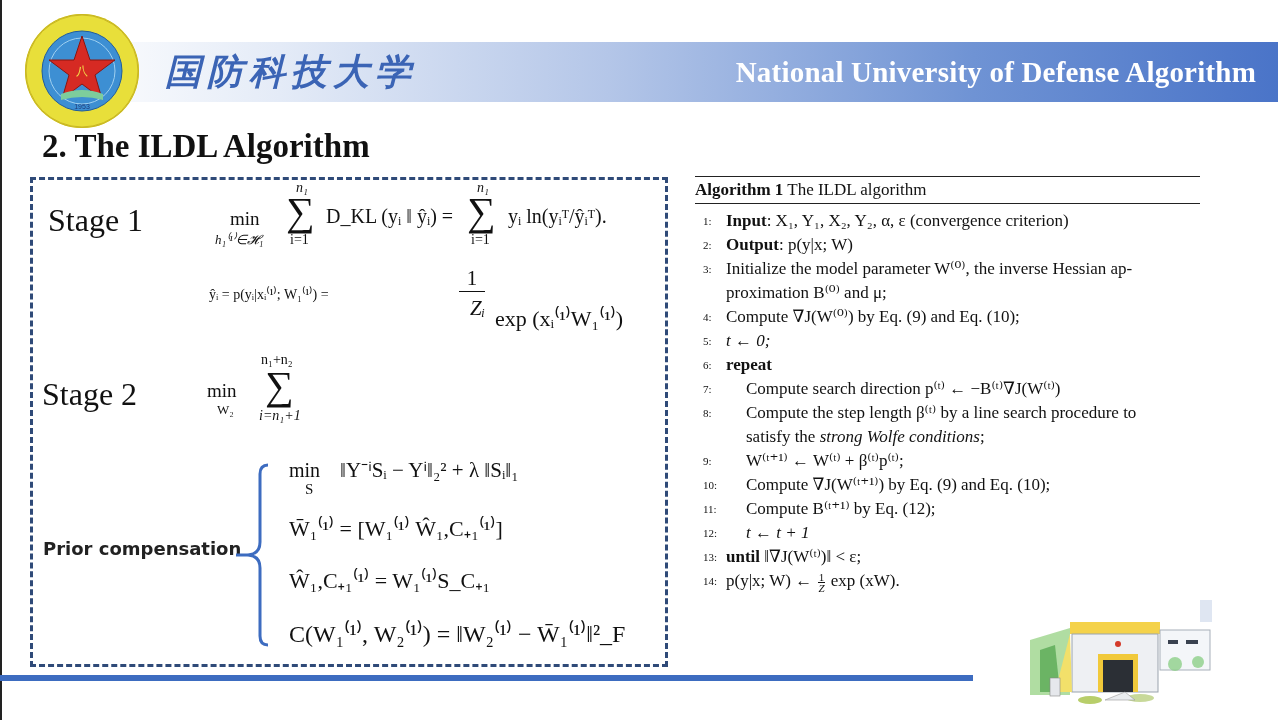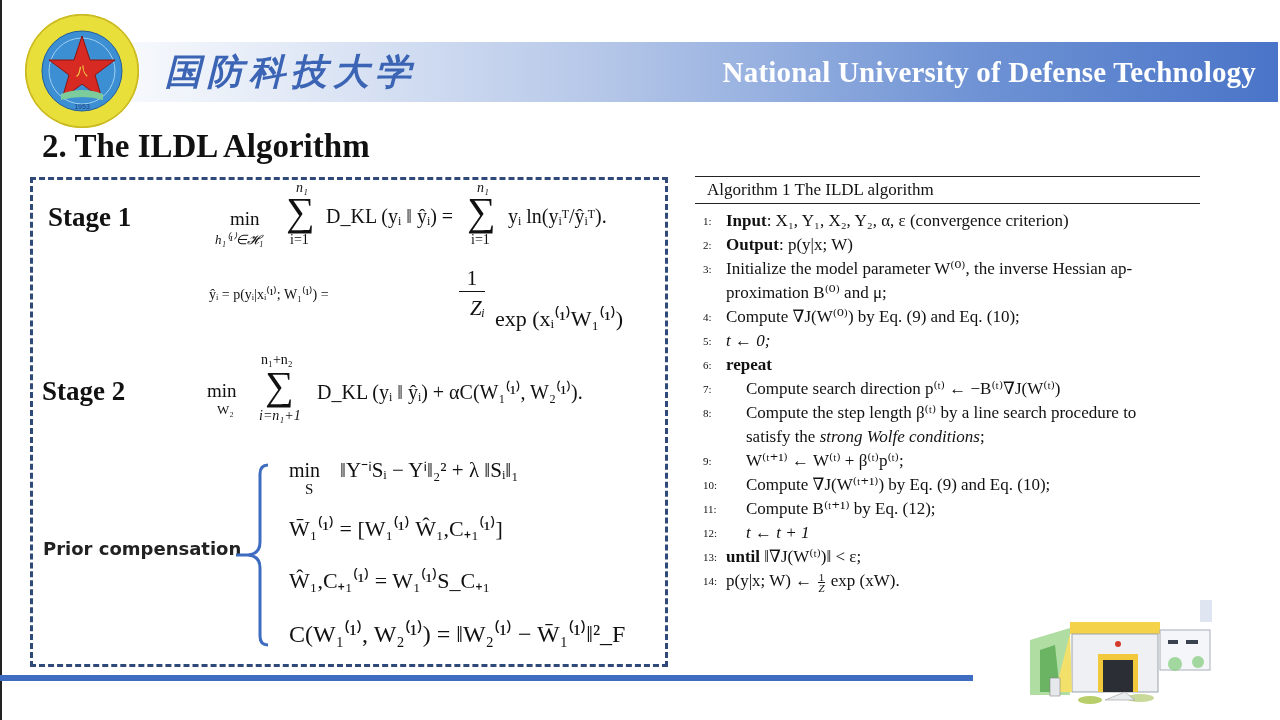--- a/index.html
+++ b/index.html
@@ -16,50 +16,50 @@
              font-family:"DejaVu Serif", serif; font-style:italic; font-weight:bold; letter-spacing:6px; }
 
   .logo { position:absolute; left:25px; top:14px; width:114px; height:114px; border-radius:50%;
           background:#e8df3a; box-shadow:0 0 0 1px #c8b820 inset; }
 
   .page-title { position:absolute; left:42px; top:128px; font-size:33px; font-weight:bold; color:#111; }
 
   
   .panel { position:absolute; left:30px; top:177px; width:632px; height:484px;
            border:3px dashed #2f4a78; }
-  .stage-label { position:absolute; font-size:27px; font-weight:bold; }
+  .stage-label { position:absolute; font-size:32px; font-weight:normal; }
   .math { position:absolute; font-size:20px; white-space:nowrap; font-family:"Liberation Serif", serif; }
   .lim { position:absolute; font-size:14px; }
   .prior-label { position:absolute; left:10px; top:358px; font-family:"DejaVu Sans", sans-serif; font-weight:bold;
                  font-size:18px; color:#222; }
   .brace { position:absolute; left:203px; top:282px; width:40px; height:186px; }
 
   
   .algo { position:absolute; left:695px; top:176px; width:505px; }
   .algo .rule-top { border-top:1.5px solid #222; }
   .algo .caption { font-size:17px; padding:3px 0 3px 0; border-bottom:1.5px solid #222; }
-  .algo .caption b { font-weight:normal;margin-left:12px; }
+  .algo .caption b { font-weight:bold; }
   .algo .lines { padding-top:5px; }
   .algo .line { position:relative; font-size:17px; line-height:24px; padding-left:31px; }
   .algo .line .num { position:absolute; left:8px; width:20px; font-size:11px; text-align:left; }
   .algo .line.indent { padding-left:51px; }
   .algo .line.cont { padding-left:31px; }
   .algo .line.indent.cont { padding-left:51px; }
 
   .blue-bar { position:absolute; left:0; top:675px; width:973px; height:6px; background:#3d6cc0; }
 
   .campus { position:absolute; left:1010px; top:600px; width:220px; height:110px; }
 </style>
 </head>
 <body>
 
 <div class="left-edge"></div>
 
 <div class="banner">
-  <div class="banner-title">National University of Defense Technology</div>
+  <div class="banner-title">National University of Defense Algorithm</div>
 </div>
 <div class="cn-name">国防科技大学</div>
 
 <div class="logo">
   <svg style="position:absolute;left:0;top:0" width="114" height="114" viewBox="0 0 114 114">
     <circle cx="57" cy="57" r="56" fill="#e8df3a" stroke="#c9b625" stroke-width="1"></circle>
     <circle cx="57" cy="57" r="40" fill="#3d8fd3" stroke="#1f5c9e" stroke-width="1"></circle>
     <circle cx="57" cy="57" r="33" fill="none" stroke="#9fd0f0" stroke-width="1"></circle>
     <polygon points="57,22 65,46 90,46 70,61 77,85 57,70 37,85 44,61 24,46 49,46" fill="#d62a23" stroke="#8a1410" stroke-width="1"></polygon>
     <path d="M36 80 Q57 72 78 80 L78 86 Q57 80 36 86 Z" fill="#7dcd9c"></path>
@@ -94,21 +94,20 @@
     <span class="lim" style="left:286px;top:16px;font-size:22px;margin-top:20px;">exp (xᵢ⁽¹⁾W₁⁽¹⁾)</span>
   </div>
 
   <div class="stage-label" style="left:9px;top:196px;">Stage 2</div>
   <div class="math" style="left:172px;top:172px;width:440px;height:90px;">
     <span class="lim" style="left:2px;top:28px;font-size:19px;">min</span>
     <span class="lim" style="left:12px;top:50px;font-size:13px;">W₂</span>
     <span class="lim" style="left:56px;top:0px;">n₁+n₂</span>
     <span class="lim" style="left:54px;top:56px;font-style:italic;">i=n₁+1</span>
     <span class="lim" style="left:60px;top:10px;font-size:40px;">∑</span>
-    <span class="lim" style="left:112px;top:26px;font-size:20px;">D_KL (yᵢ ‖ ŷᵢ) + αC(W₁⁽¹⁾, W₂⁽¹⁾).</span>
   </div>
 
   <div class="prior-label">Prior compensation</div>
   <svg class="brace" viewBox="0 0 40 186">
     <path d="M32 3 Q24 3 24 12 L24 80 Q24 92 12 93 Q24 94 24 106 L24 174 Q24 183 32 183" fill="none" stroke="#3d6cc0" stroke-width="3"></path>
     <path d="M0 93 L12 93" stroke="#3d6cc0" stroke-width="3"></path>
   </svg>
 
   <div class="math" style="left:256px;top:275px;">
     <span style="position:relative;display:inline-block;width:46px;">

